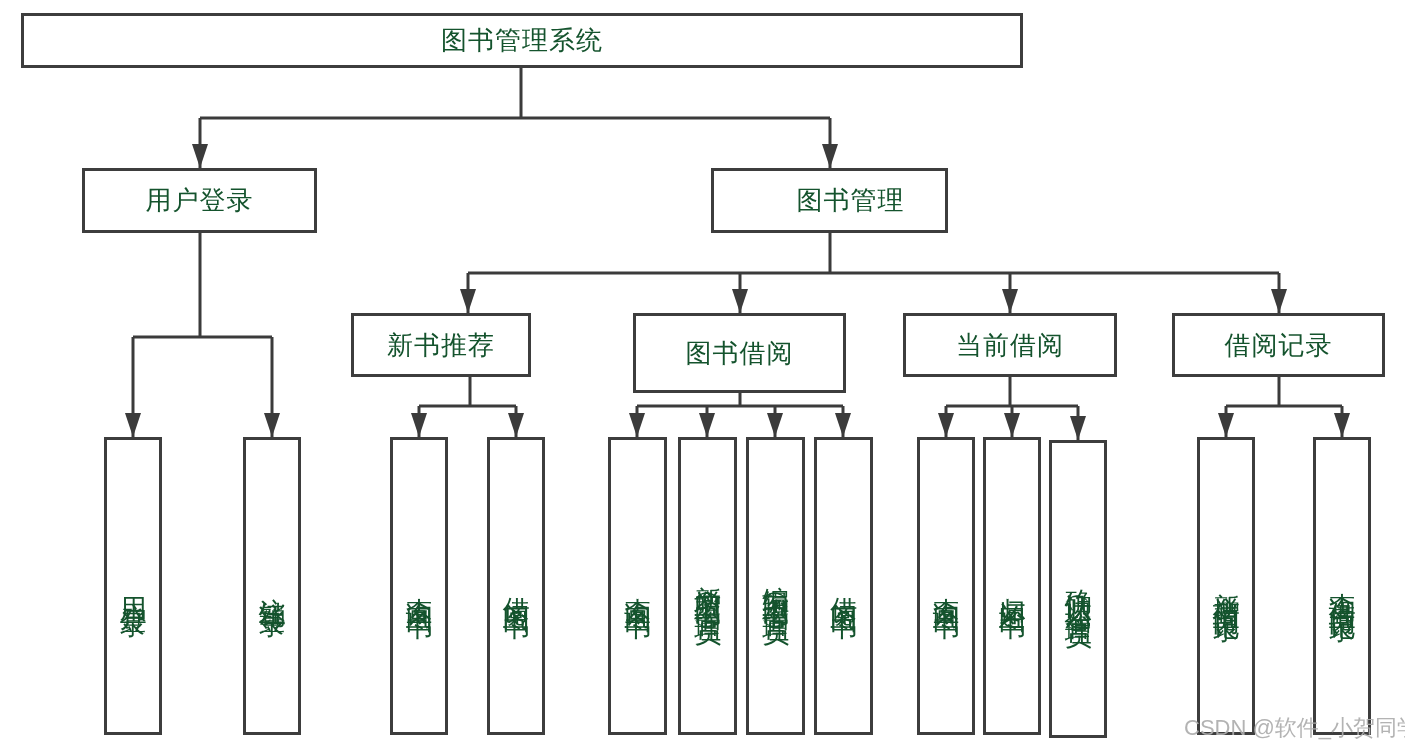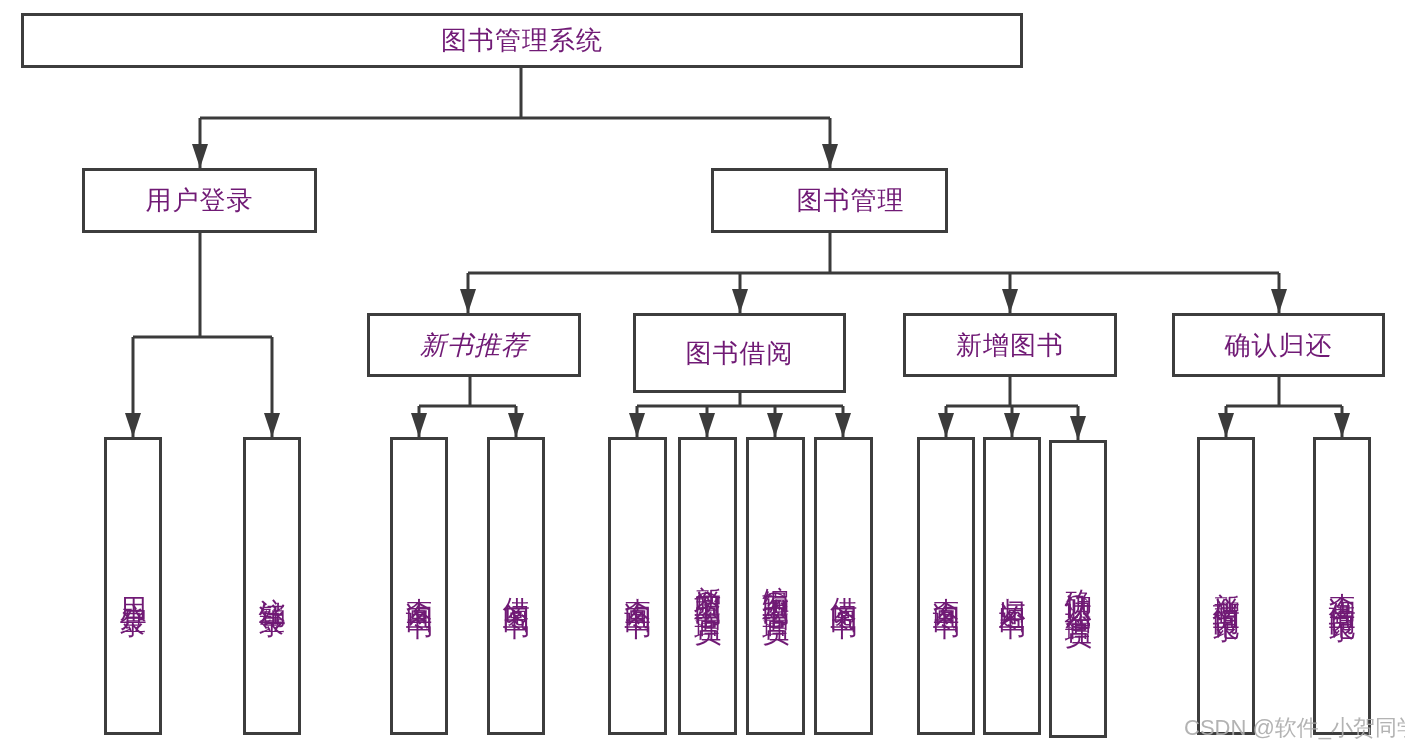--- a/index.html
+++ b/index.html
@@ -17,21 +17,21 @@
     left: 0; top: 0;
     width: 1405px; height: 747px;
   }
   .node {
     position: absolute;
     border: 3px solid #3d3d3d;
     background: #ffffff;
     display: flex;
     align-items: center;
     justify-content: center;
-    color: #701a75;
+    color: #14532d;
   }
   .hbox { font-size: 26px; letter-spacing: 1px; }
   .vbox { font-size: 27px; }
   .vbox .vtext {
     writing-mode: vertical-rl;
     text-orientation: mixed;
     letter-spacing: 5px;
     line-height: 1.05;
   }
   .watermark {
@@ -110,31 +110,31 @@
     <span>图书管理系统</span>
   </div>
 
   <div class="node hbox" style="left:82px; top:168px; width:235px; height:65px;">
     <span>用户登录</span>
   </div>
   <div class="node hbox" style="left:711px; top:168px; width:237px; height:65px;padding-left:42px;">
     <span>图书管理</span>
   </div>
 
-  <div class="node hbox" style="left:367px; top:313px; width:214px; height:64px;font-style:italic;">
+  <div class="node hbox" style="left:351px; top:313px; width:180px; height:64px;">
     <span>新书推荐</span>
   </div>
   <div class="node hbox" style="left:633px; top:313px; width:213px; height:80px;">
     <span>图书借阅</span>
   </div>
   <div class="node hbox" style="left:903px; top:313px; width:214px; height:64px;">
-    <span>新增图书</span>
+    <span>当前借阅</span>
   </div>
   <div class="node hbox" style="left:1172px; top:313px; width:213px; height:64px;">
-    <span>确认归还</span>
+    <span>借阅记录</span>
   </div>
 
   <div class="node vbox" style="left:104px; top:437px; width:58px; height:298px;">
     <span class="vtext">用户登录</span>
   </div>
   <div class="node vbox" style="left:243px; top:437px; width:58px; height:298px;">
     <span class="vtext">注销登录</span>
   </div>
 
   <div class="node vbox" style="left:390px; top:437px; width:58px; height:298px;">

